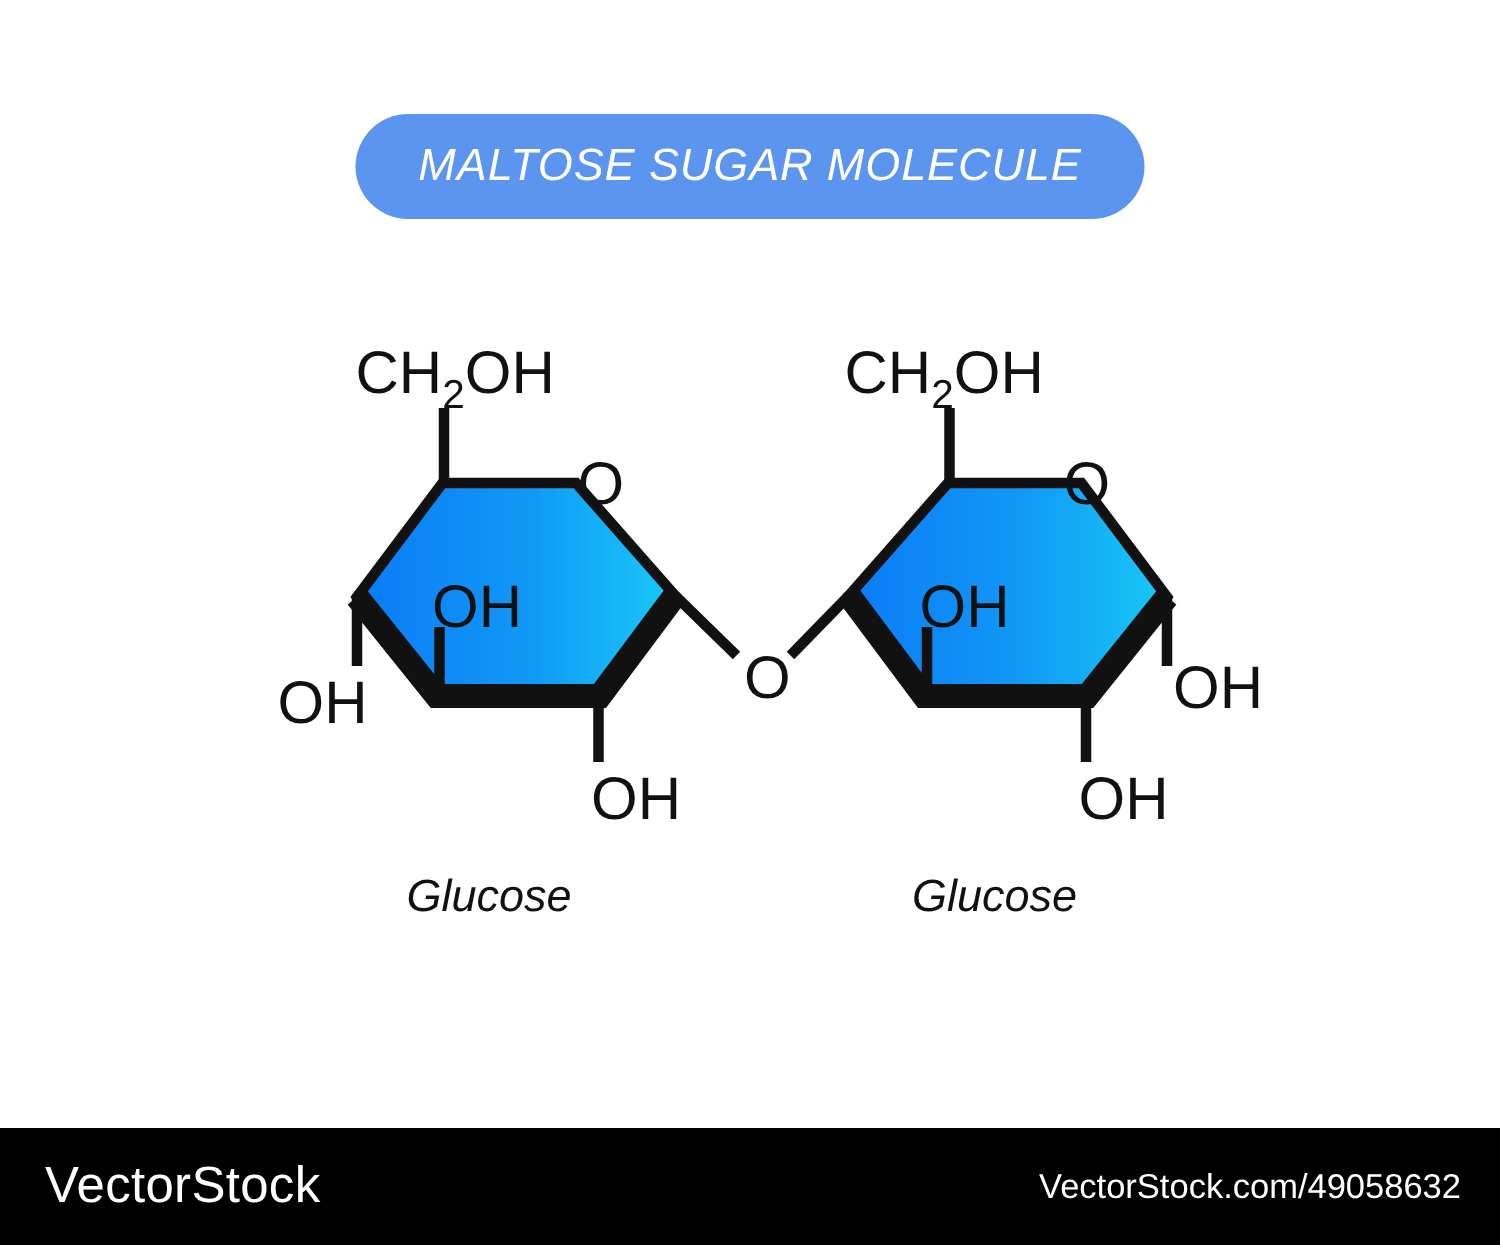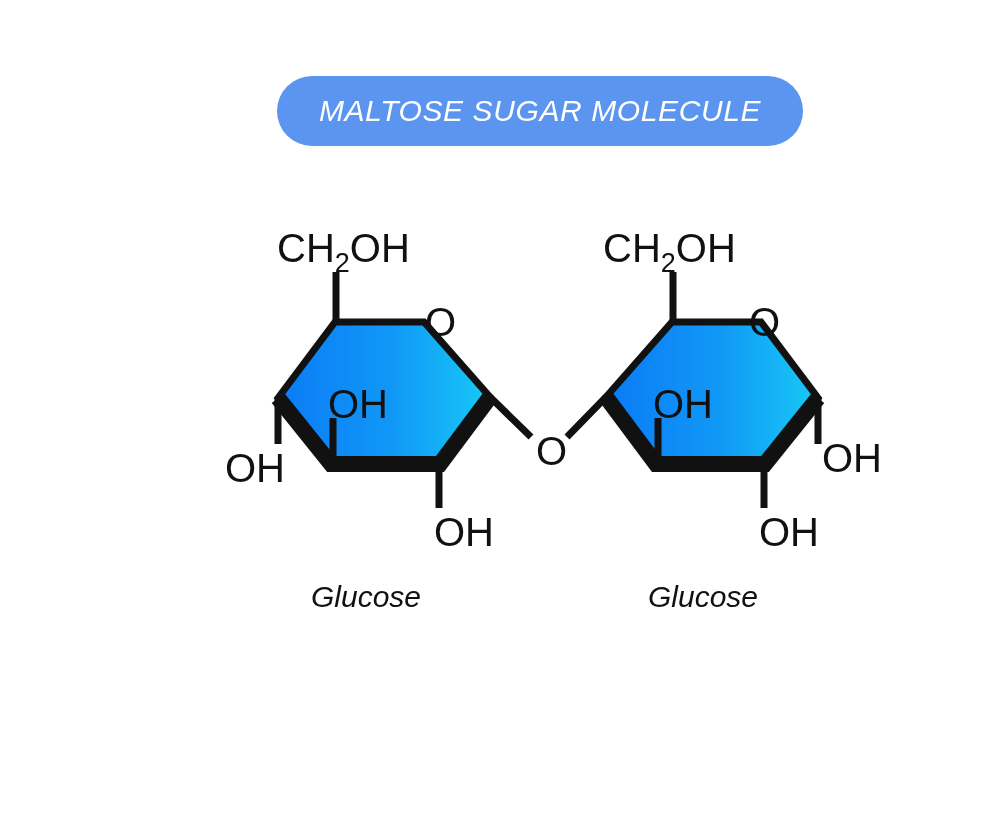--- a/index.html
+++ b/index.html
@@ -14,21 +14,20 @@
     position: relative;
     overflow: hidden;
     font-family: "Liberation Sans", sans-serif;
   }
   #stage {
     position: absolute;
     left: 0; top: 0;
     width: 820px;
     height: 830px;
     background: #ffffff;
-    margin-left: 40px;
   }
 
   
   #title-banner {
     position: absolute;
     left: 237px;
     top: 76px;
     width: 526px;
     height: 70px;
     border-radius: 35px;
@@ -194,14 +193,18 @@
       <text x="782" y="472" class="chem-label">OH</text>
 
       <text x="613" y="418" class="chem-label">OH</text>
 
       <text x="719" y="546" class="chem-label">OH</text>
 
       <text x="608" y="607" class="sub-name">Glucose</text>
     </g>
   </svg>
 
+  <div id="footer-bar">
+    <span id="footer-brand">VectorStock</span>
+    <span id="footer-url">VectorStock.com/49058632</span>
+  </div>
 
 </div>
 
 </body></html>

